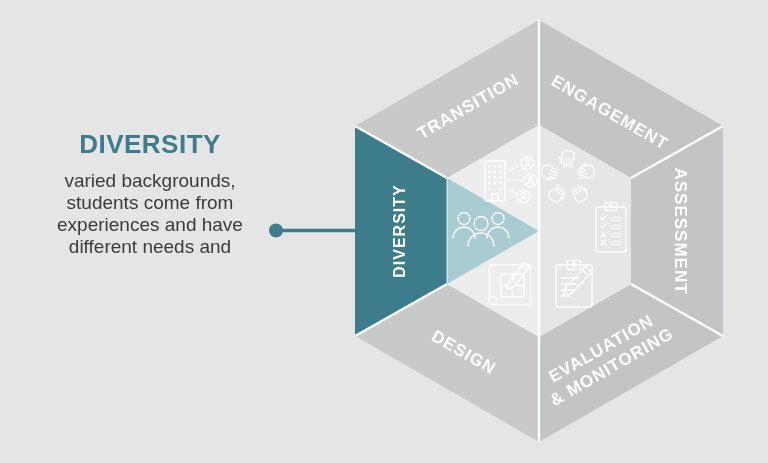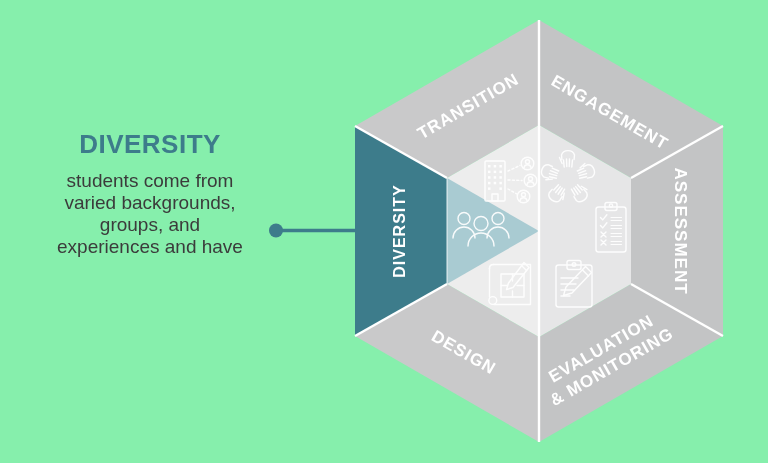--- a/index.html
+++ b/index.html
@@ -1,18 +1,18 @@
 <!DOCTYPE html>
 <html><head>
 <meta charset="utf-8">
 <style>
   html,body{margin:0;padding:0;background:#ffffff;}
   .stage{
     position:relative;width:768px;height:463px;overflow:hidden;
-    font-family:"Liberation Sans", sans-serif;background:#86efac;
+    font-family:"Liberation Sans", sans-serif;background:#e5e5e5;
   }
   .panel{position:absolute;left:25px;top:128px;width:250px;text-align:center;}
   .panel h1{
     margin:0 0 10px 0;font-size:26px;line-height:32px;font-weight:800;
     letter-spacing:0.5px;color:#3D7C8B;
   }
   .panel .desc div{font-size:19px;line-height:22px;color:#3B3B3B;}
   svg{position:absolute;left:0;top:0;}
   .seg{stroke:none;}
   .seam{stroke:#ffffff;stroke-width:2.4;fill:none;}
@@ -26,24 +26,24 @@
   .hexlabel-sm{font-size:16px;letter-spacing:1px;}
 </style>
 </head>
 <body>
 
 <div class="stage">
 
   <div class="panel">
     <h1>DIVERSITY</h1>
     <div class="desc">
+      <div>varied backgrounds,</div>
       <div>students come from</div>
-      <div>varied backgrounds,</div>
-      <div>groups, and</div>
       <div>experiences and have</div>
+      <div>different needs and</div>
     </div>
   </div>
 
   <svg width="768" height="463" viewBox="0 0 768 463">
 
     <g>
       <line x1="276" y1="230.5" x2="357" y2="230.5" stroke-width="3.5" stroke="#3D7C8B"></line>
       <circle cx="276" cy="230.5" r="7" fill="#3D7C8B"></circle>
     </g>
 

